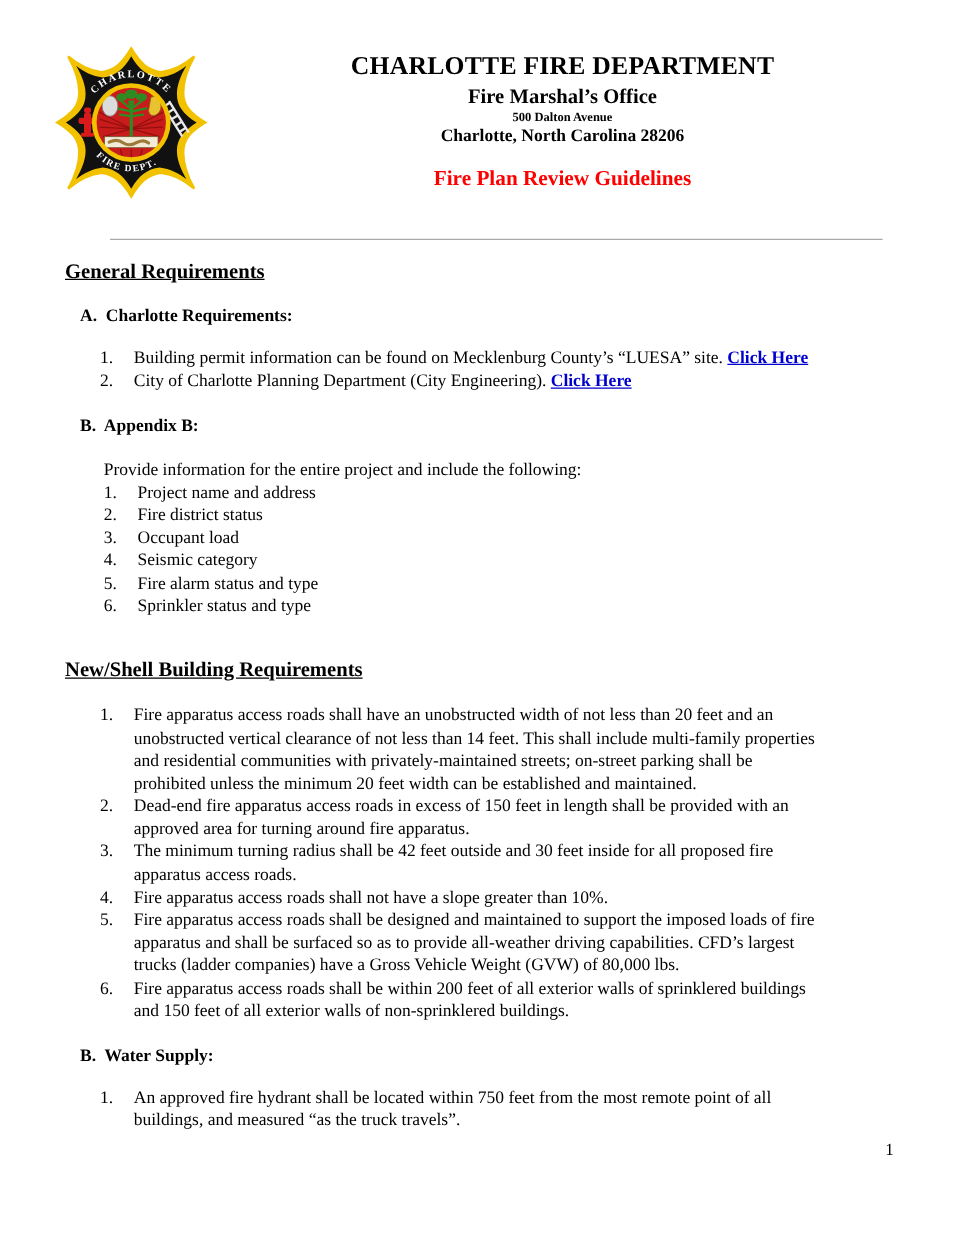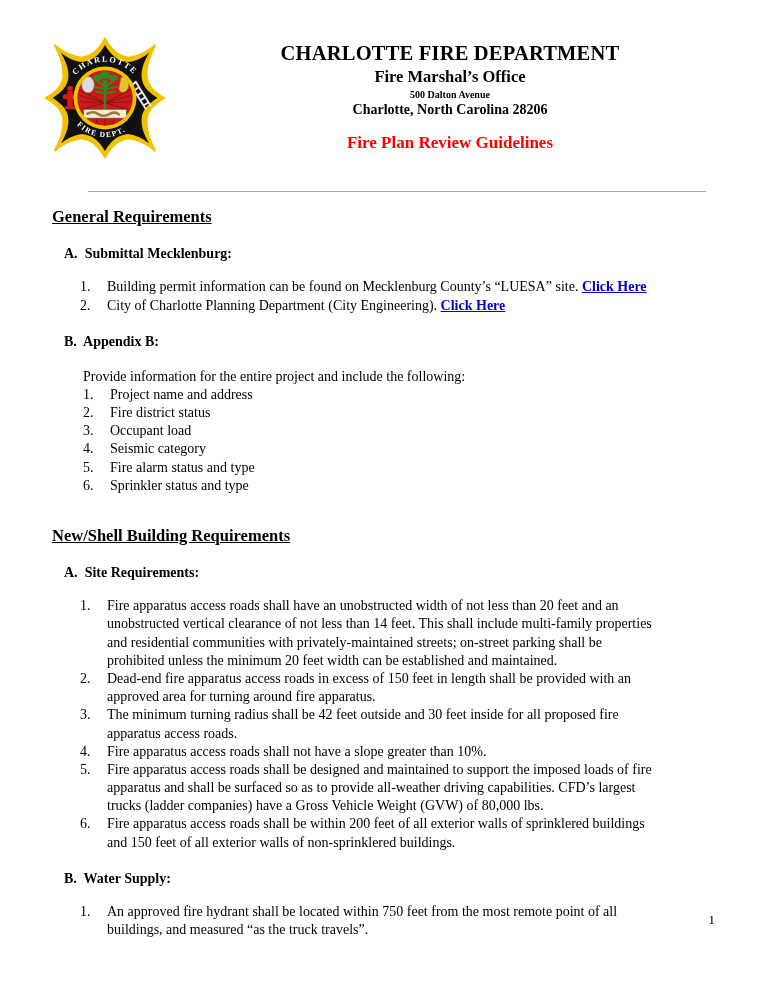--- a/index.html
+++ b/index.html
@@ -313,21 +313,21 @@
 
   <div class="rule"></div>
 
   <div class="content">
 
     <h1 class="section-heading">General Requirements</h1>
 
     <div class="alpha-block">
       <div class="alpha-heading">
         <span>A.</span>&nbsp;
-        <span>Submittal Mecklenburg:</span>
+        <span>Charlotte Requirements:</span>
       </div>
       <ul class="num-list">
         <li>
           <span class="num">1.</span><span>Building permit information can be found on Mecklenburg County’s “LUESA” site. </span><a class="doclink" href="#">Click Here</a>
         </li>
         <li>
           <span class="num">2.</span><span>City of Charlotte Planning Department (City Engineering). </span><a class="doclink" href="#">Click Here</a>
         </li>
       </ul>
     </div>
@@ -358,24 +358,20 @@
           <span class="num">6.</span><span>Sprinkler status and type</span>
         </li>
       </ul>
     </div>
 
     <div class="spacer-lg"></div>
 
     <h1 class="section-heading">New/Shell Building Requirements</h1>
 
     <div class="alpha-block">
-      <div class="alpha-heading">
-        <span>A.</span>&nbsp;
-        <span>Site Requirements:</span>
-      </div>
       <ul class="num-list">
         <li>
           <span class="num">1.</span><span>Fire apparatus access roads shall have an unobstructed width of not less than 20 feet and an unobstructed vertical clearance of not less than 14 feet. This shall include multi-family properties and residential communities with privately-maintained streets; on-street parking shall be prohibited unless the minimum 20 feet width can be established and maintained.</span>
         </li>
         <li>
           <span class="num">2.</span><span>Dead-end fire apparatus access roads in excess of 150 feet in length shall be provided with an approved area for turning around fire apparatus.</span>
         </li>
         <li>
           <span class="num">3.</span><span>The minimum turning radius shall be 42 feet outside and 30 feet inside for all proposed fire apparatus access roads.</span>
         </li>

